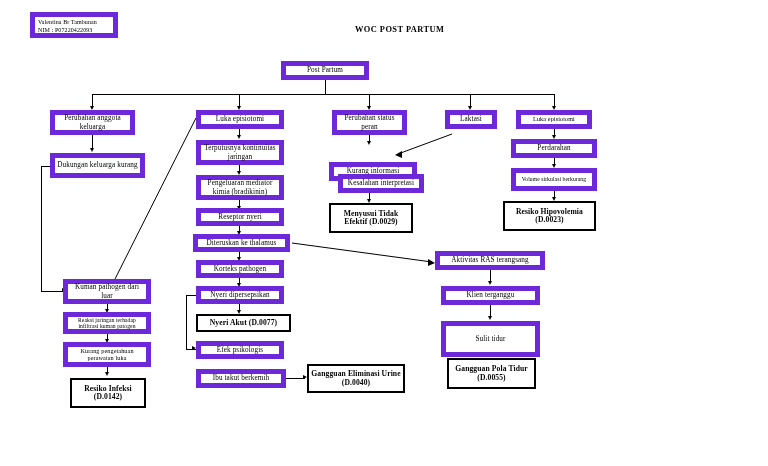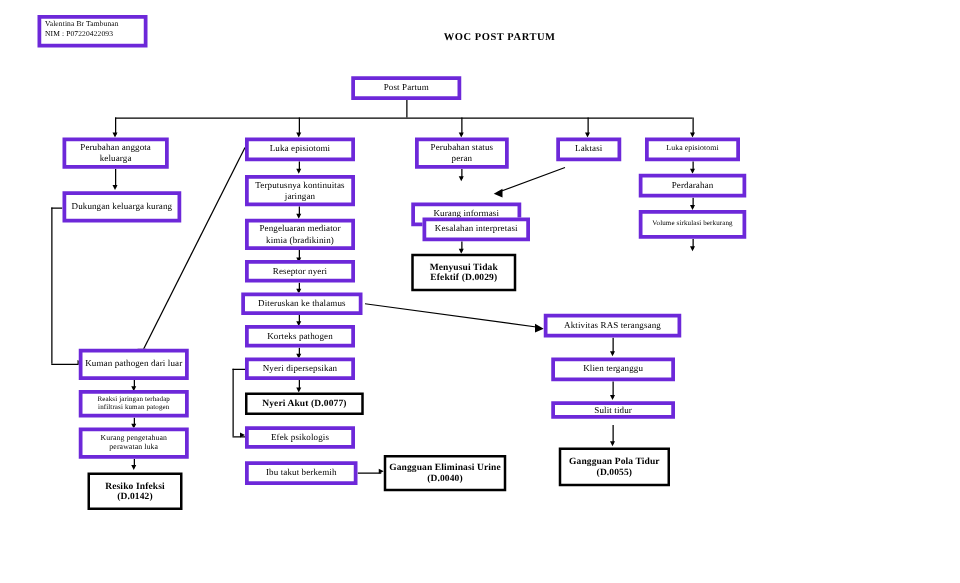--- a/index.html
+++ b/index.html
@@ -16,21 +16,21 @@
     position: relative;
     width: 768px;
     height: 466px;
     background: #ffffff;
     overflow: hidden;
   }
   
   .node {
     position: absolute;
     box-sizing: border-box;
-    border: 3px solid #6d28d9;
+    border: 5px solid #6d28d9;
     background: #ffffff;
     display: flex;
     align-items: center;
     justify-content: center;
     text-align: center;
     line-height: 1.12;
     font-size: 7.2px;
     letter-spacing: 0.1px;
     padding: 1px 2px;
     z-index: 3;
@@ -251,31 +251,32 @@
   <div class="node" style="left:511px; top:139px; width:86px; height:19px;">Perdarahan</div>
 
   <div class="conn v" style="left:554px; top:158px; height:8px;"></div>
   <div class="arrow-down" style="left:552px; top:164px;"></div>
 
   <div class="node tiny" style="left:511px; top:168px; width:86px; height:23px;">Volume sirkulasi berkurang</div>
 
   <div class="conn v" style="left:554px; top:191px; height:8px;"></div>
   <div class="arrow-down" style="left:552px; top:197px;"></div>
 
+  <div class="node bold" style="left:503px; top:201px; width:93px; height:30px;">Resiko Hipovolemia (D.0023)</div>
 
   <div class="node" style="left:435px; top:251px; width:110px; height:19px;">Aktivitas RAS terangsang</div>
 
   <div class="conn v" style="left:490px; top:270px; height:13px;"></div>
   <div class="arrow-down" style="left:488px; top:281px;"></div>
 
   <div class="node" style="left:441px; top:286px; width:99px; height:19px;">Klien terganggu</div>
 
   <div class="conn v" style="left:490px; top:305px; height:13px;"></div>
   <div class="arrow-down" style="left:488px; top:316px;"></div>
 
-  <div class="node" style="left:441px; top:321px; width:99px; height:14px;">Sulit tidur</div>
+  <div class="node" style="left:441px; top:321px; width:99px; height:36px;">Sulit tidur</div>
 
   <div class="conn v" style="left:490px; top:340px; height:15px;"></div>
   <div class="arrow-down" style="left:488px; top:353px;"></div>
 
   <div class="node bold" style="left:447px; top:358px; width:89px; height:31px;">Gangguan Pola Tidur (D.0055)</div>
 
 </div>
 
 </body></html>

